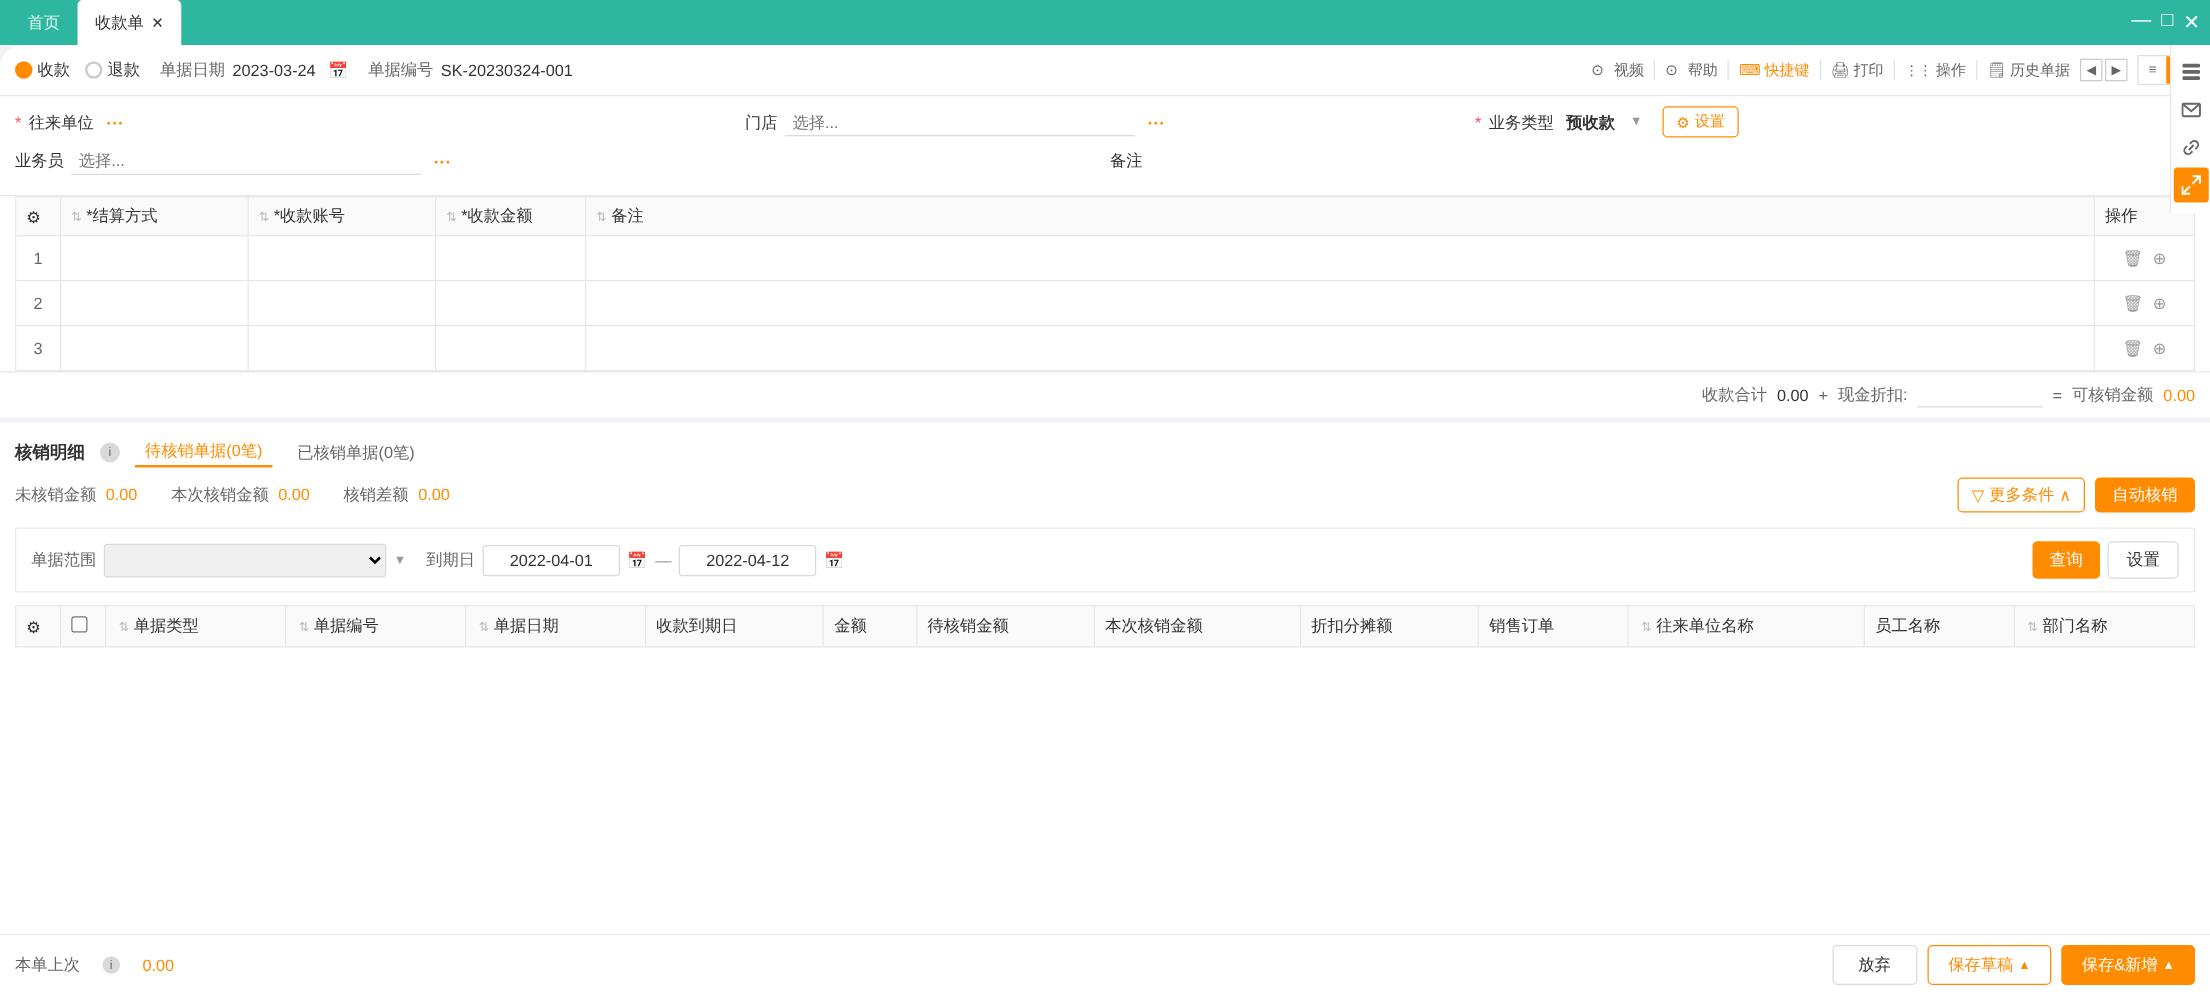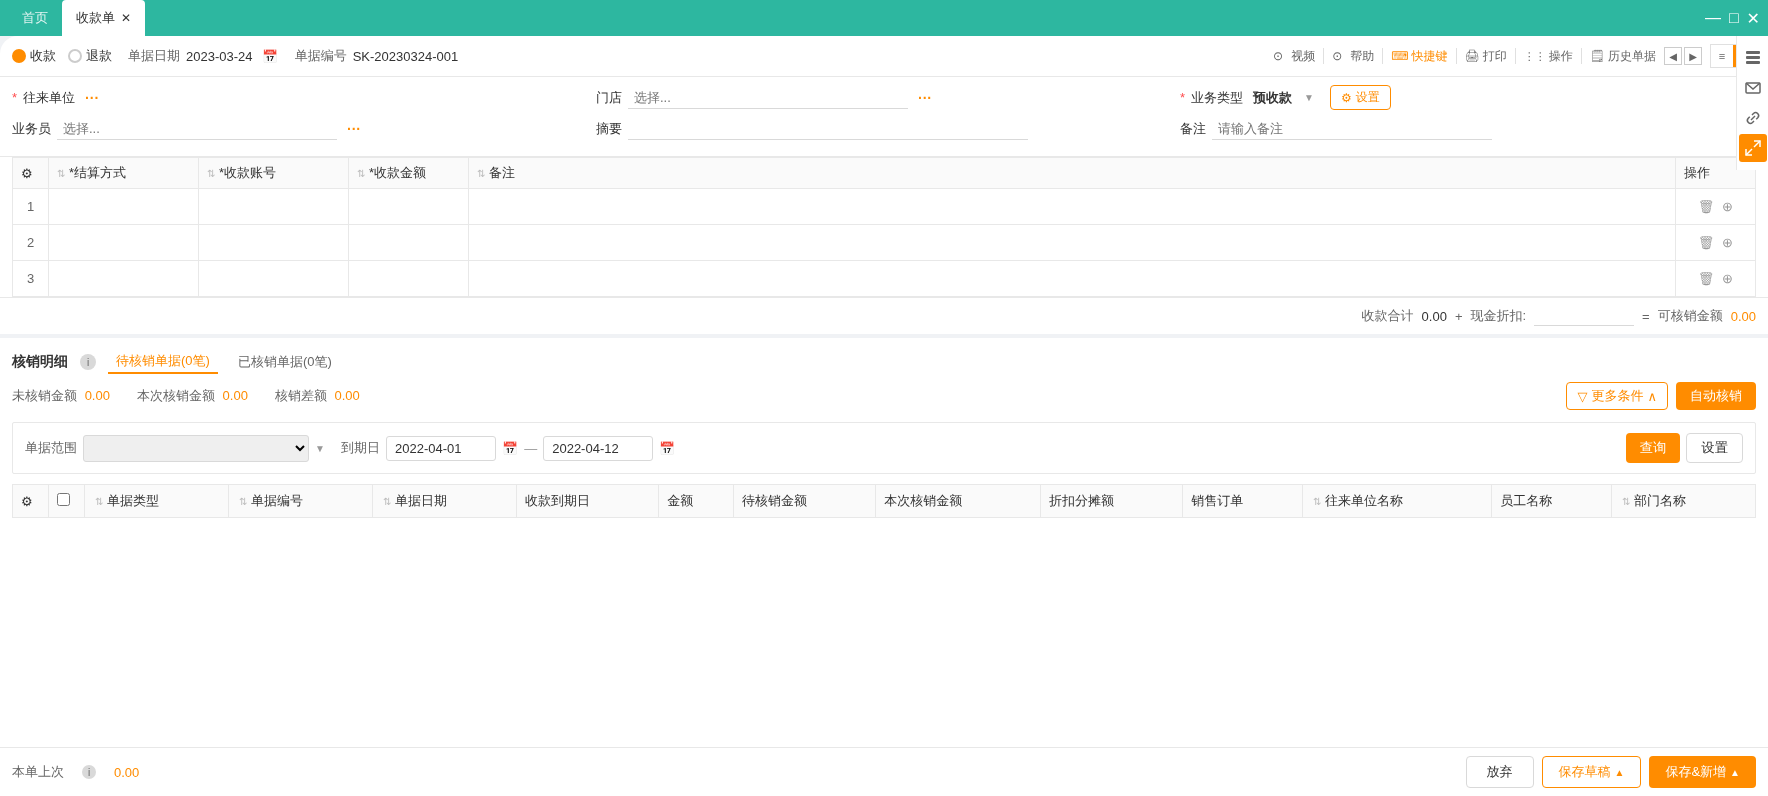--- a/index.html
+++ b/index.html
@@ -151,21 +151,21 @@
     .search-row { display: flex; align-items: center; gap: 16px; }
     .search-field { display: flex; align-items: center; gap: 6px; flex: 1; max-width: 300px; }
     .search-label { color: #666; white-space: nowrap; }
     .search-select {
       flex: 1; border: 1px solid #d9d9d9; padding: 4px 8px; border-radius: 3px;
       font-size: 13px; outline: none;
     }
     .date-range { display: flex; align-items: center; gap: 6px; }
     .date-input {
       border: 1px solid #d9d9d9; padding: 4px 8px; border-radius: 3px;
-      font-size: 13px; color: #333; width: 110px;
+      font-size: 13px; color: #333; width: 110px; text-align: center;
     }
     .date-cal { color: #ff8c00; cursor: pointer; }
     .date-sep { color: #999; }
     .search-btns { margin-left: auto; display: flex; gap: 6px; }
     .query-btn { background: #ff8c00; color: white; border: none; padding: 5px 14px; border-radius: 4px; cursor: pointer; }
     .setting-sm-btn { background: white; border: 1px solid #d9d9d9; padding: 5px 14px; border-radius: 4px; cursor: pointer; color: #333; }
 
     
     .bottom-table { width: 100%; border-collapse: collapse; font-size: 13px; }
     .bottom-table th {
@@ -309,26 +309,21 @@
         </button>
       </div>
     </div>
     <div class="form-row">
       <div class="form-field" style="flex:2;">
         <span class="field-label">业务员</span>
         <input class="field-input" style="max-width: 280px;" placeholder="选择...">
         <span class="more-btn">···</span>
       </div>
       <div class="form-field" style="flex:2;">
-        <span class="field-label">摘要</span>
-        <input class="field-input" style="max-width: 400px;">
-      </div>
-      <div class="form-field" style="flex:2;">
         <span class="field-label">备注</span>
-        <input class="field-input" style="max-width: 280px;" placeholder="请输入备注">
       </div>
     </div>
   </div>
 
   <div class="table-section">
     <table class="data-table">
       <thead>
         <tr>
           <th class="col-num">
             <span>⚙</span>

